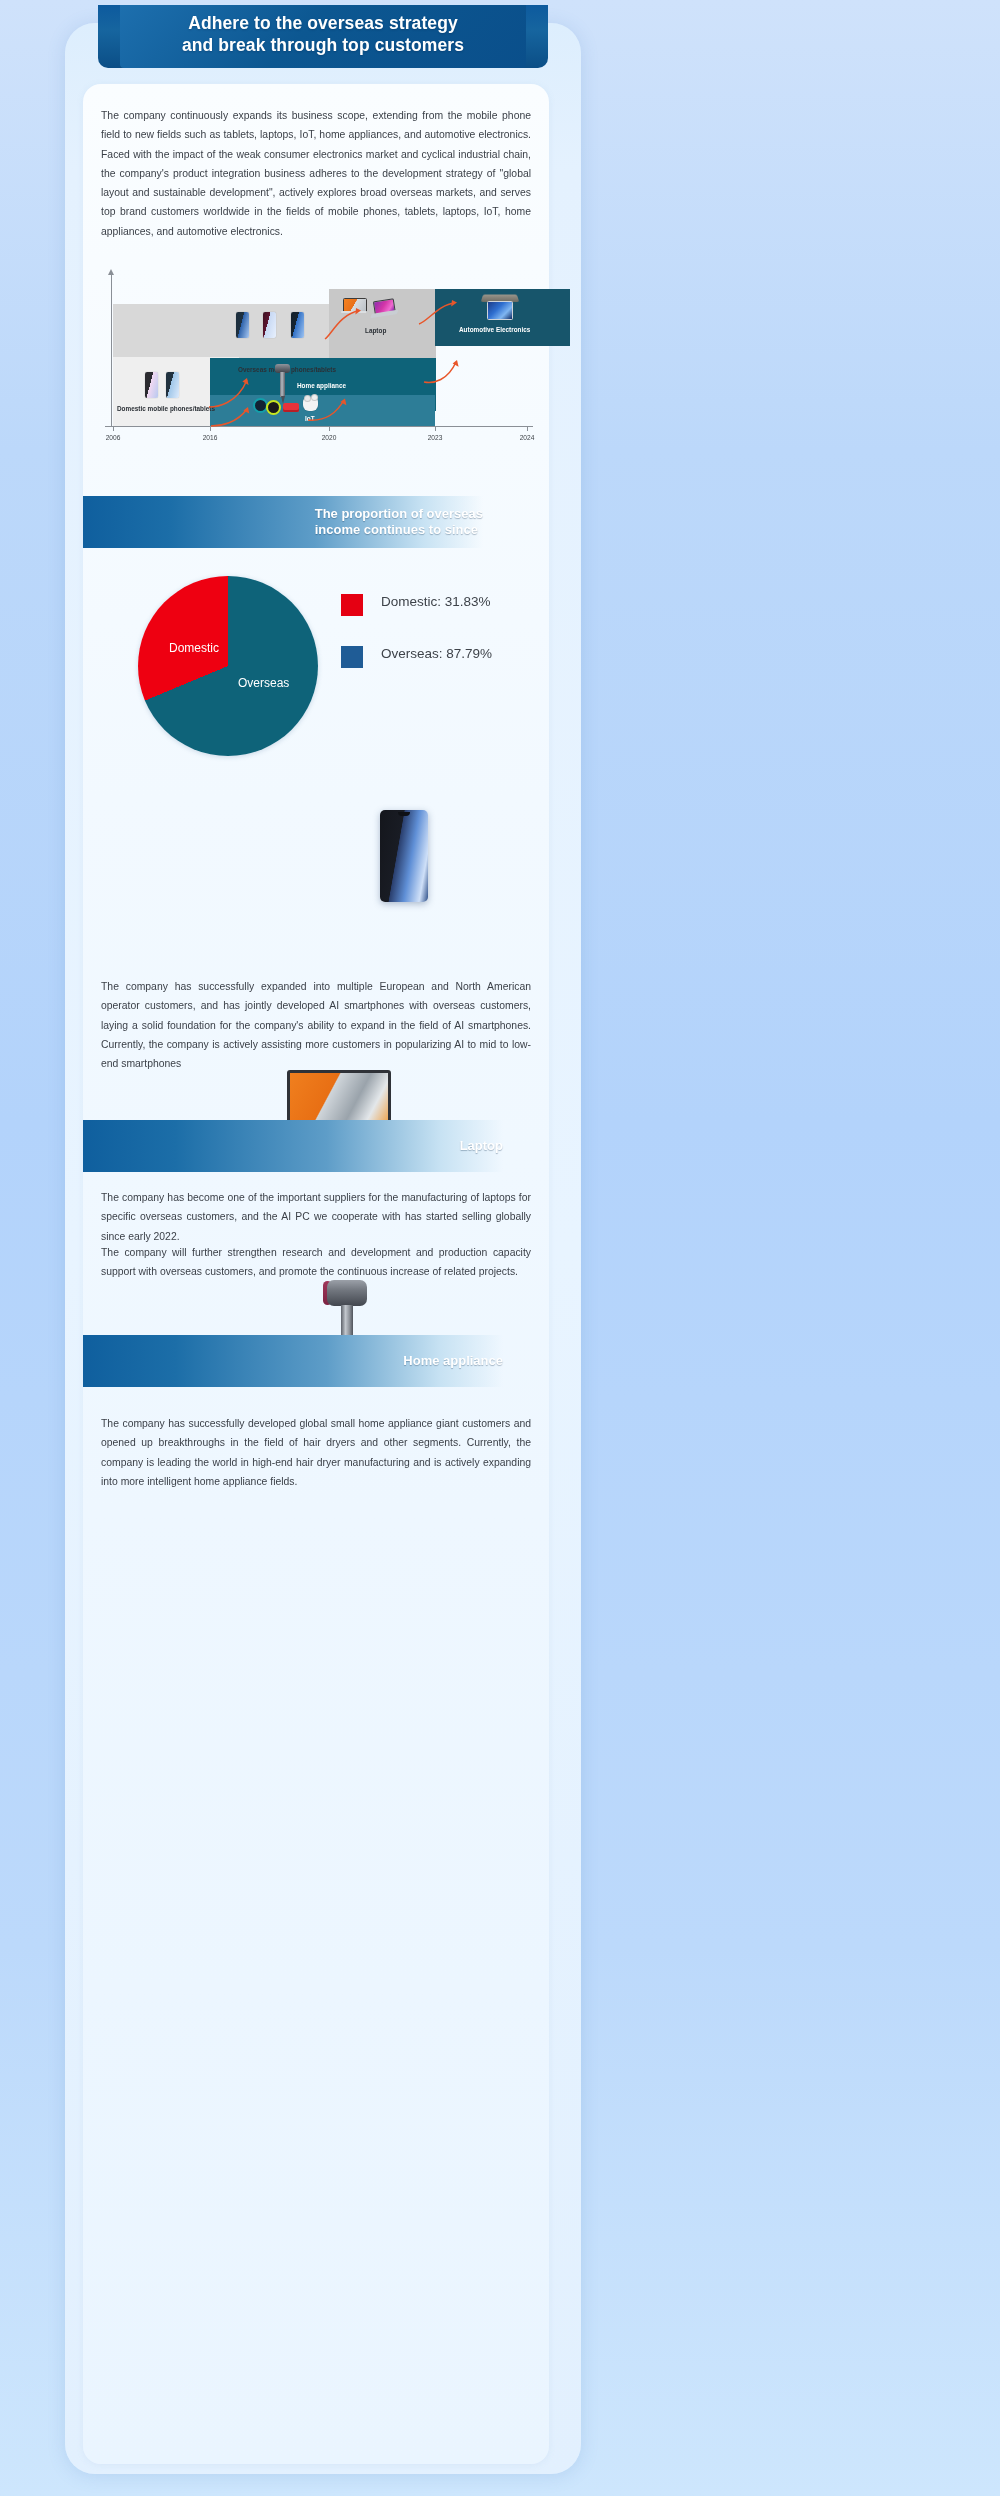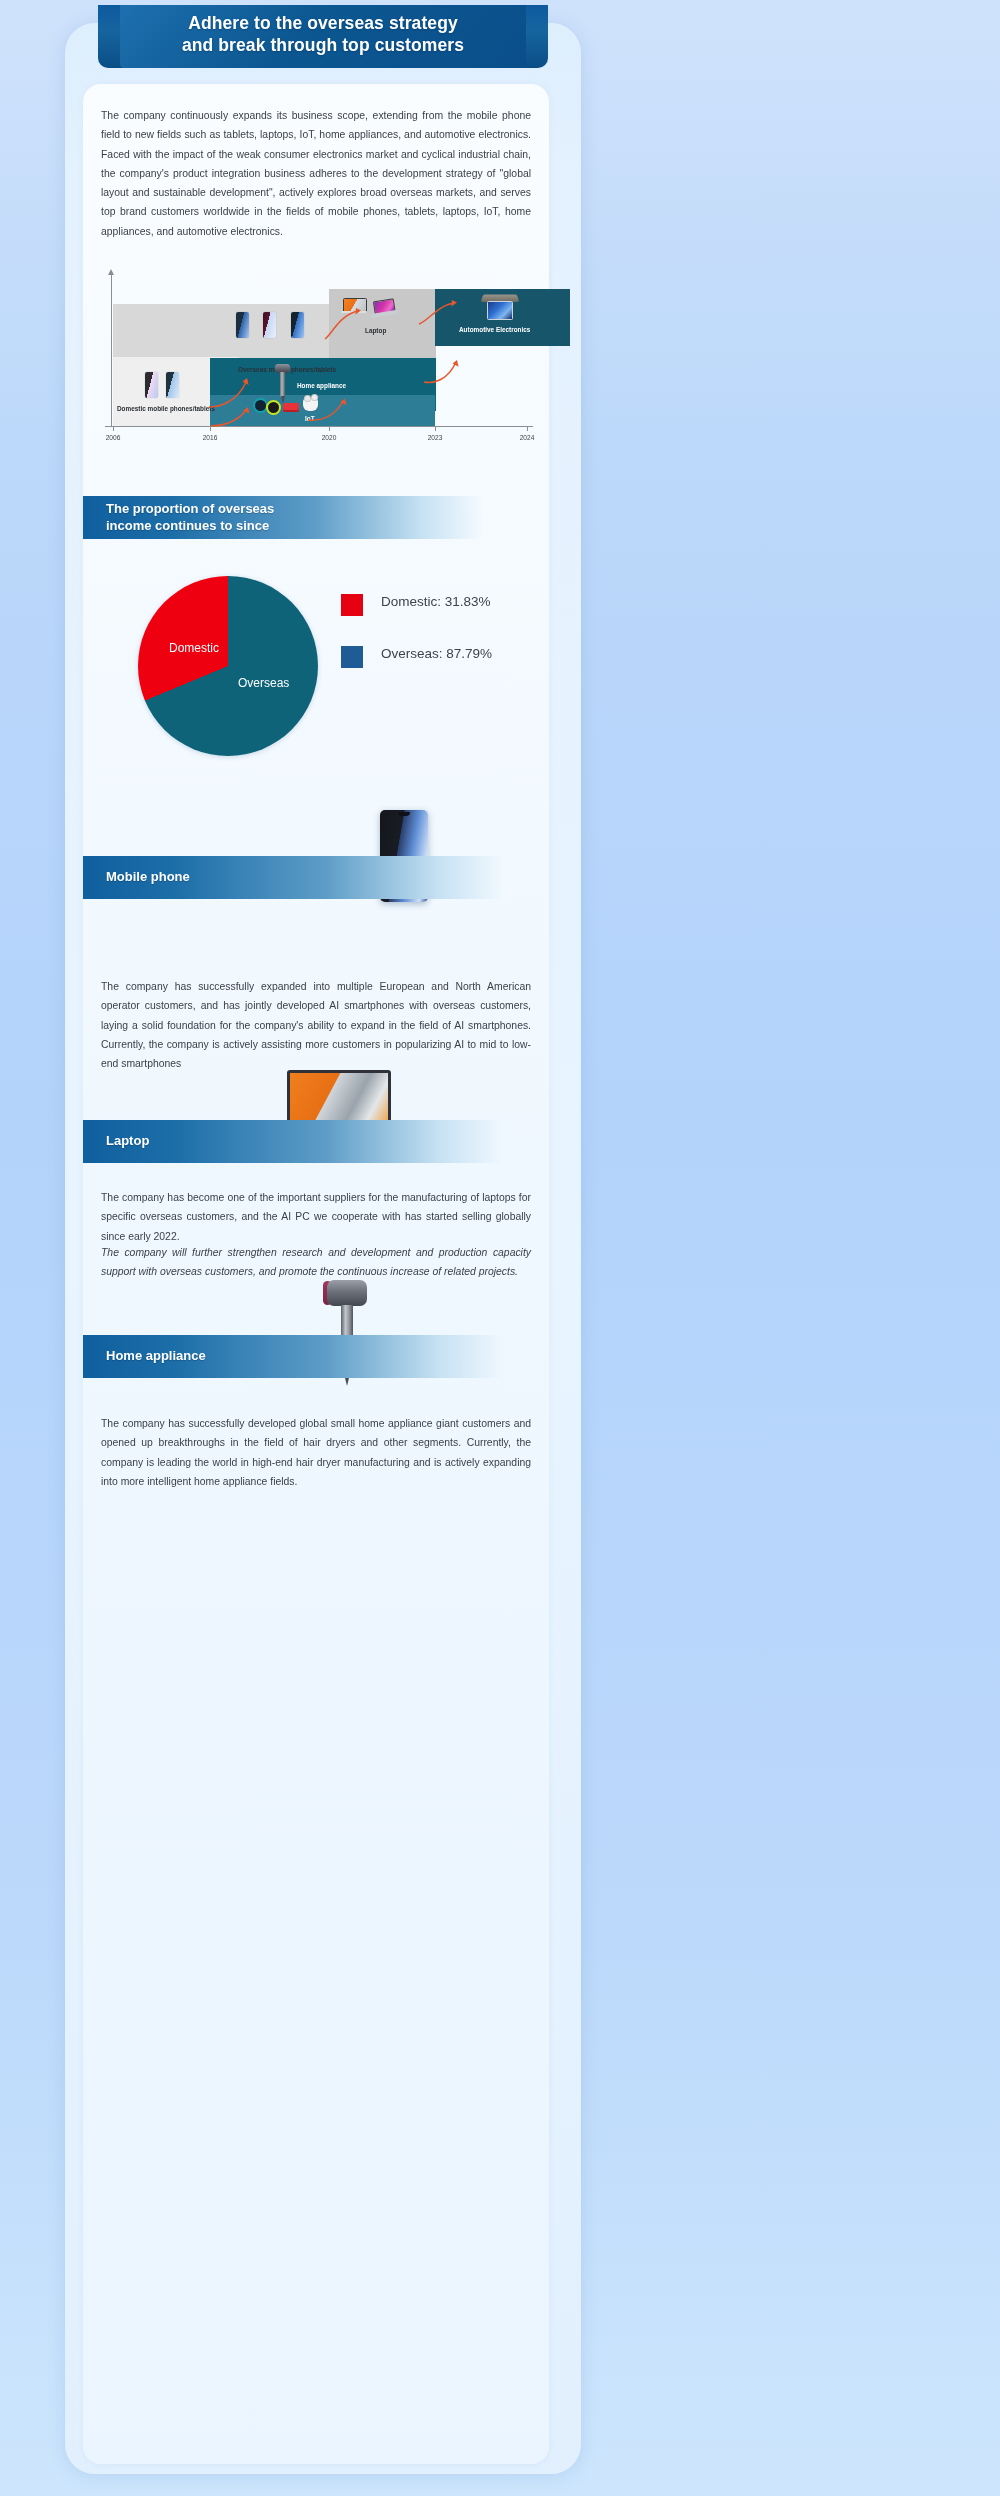--- a/index.html
+++ b/index.html
@@ -121,23 +121,23 @@
   .carscr .mount{position:absolute;left:0;top:0;width:36px;height:8px;border-radius:2px;
     background:linear-gradient(180deg,#9a968c 0%,#6e6b63 100%);transform:perspective(22px) rotateX(22deg);}
   .carscr .disp{position:absolute;left:5px;top:7px;width:24px;height:17px;border-radius:1.5px;
     background:linear-gradient(135deg,#1b3c8a 0%,#2f6fd0 40%,#7fb6f2 70%,#0e2a63 100%);border:1px solid #cfd4da;}
 
   .arrow{position:absolute;}
   .arrow svg{display:block;overflow:visible;}
 
   
   .secbar{
-    position:absolute;left:0;height:43px;
+    position:absolute;left:0;height:52px;
     background:linear-gradient(90deg,#0f5f9e 0%,#1c6ea8 22%,#5e9dc8 58%,#c7e2f3 85%,rgba(233,245,255,0) 100%);
-    display:flex;align-items:center;
+    display:flex;align-items:center;justify-content:flex-end;
   }
   .secbar .lbl{color:#fff;font-size:13px;font-weight:bold;line-height:1.25;padding-left:23px;
     text-shadow:0 1px 1px rgba(0,35,70,.3);}
 
   
   .pie-area{position:absolute;left:0;top:0;width:466px;height:250px;}
   .pie{
     position:absolute;left:55px;top:22px;width:180px;height:180px;border-radius:50%;
     background:conic-gradient(#0e6379 0deg 247.4deg, #ee0011 247.4deg 360deg);
     box-shadow:0 1px 5px rgba(60,100,140,.22);
@@ -316,35 +316,32 @@
           <div class="lg-tx">Domestic: 31.83%</div>
         </div>
         <div class="lg-row">
           <div class="lg-sw" style="background:#1f5c96;"></div>
           <div class="lg-tx">Overseas: 87.79%</div>
         </div>
       </div>
     </div>
 
     <div class="hero hero-phone" style="left:297px;top:726px;"></div>
-    <div class="secbar" style="top:772px;width:420px;">
-      <div class="lbl">Mobile phone</div>
-    </div>
     <div class="para" style="position:absolute;left:18px;top:893px;width:430px;">The company has successfully expanded into multiple European and North American operator customers, and has jointly developed AI smartphones with overseas customers, laying a solid foundation for the company's ability to expand in the field of AI smartphones. Currently, the company is actively assisting more customers in popularizing AI to mid to low-end smartphones</div>
 
     <div class="hero hero-laptop" style="left:195px;top:986px;">
       <div class="scr"></div>
         <div class="base"></div>
         <div class="shadow"></div>
     </div>
     <div class="secbar" style="top:1036px;width:420px;">
       <div class="lbl">Laptop</div>
     </div>
     <div class="para" style="position:absolute;left:18px;top:1104px;width:430px;">The company has become one of the important suppliers for the manufacturing of laptops for specific overseas customers, and the AI PC we cooperate with has started selling globally since early 2022.</div>
-    <div class="para" style="position:absolute;left:18px;top:1159px;width:430px;font-style:italic;">The company will further strengthen research and development and production capacity support with overseas customers, and promote the continuous increase of related projects.</div>
+    <div class="para" style="position:absolute;left:18px;top:1159px;width:430px;">The company will further strengthen research and development and production capacity support with overseas customers, and promote the continuous increase of related projects.</div>
 
     <div class="hero hero-dryer" style="left:238px;top:1196px;">
       <div class="ring"></div>
         <div class="head"></div>
         <div class="body"></div>
         <div class="grip"></div>
         <div class="tip"></div>
     </div>
     <div class="secbar" style="top:1251px;width:420px;">
       <div class="lbl">Home appliance</div>

